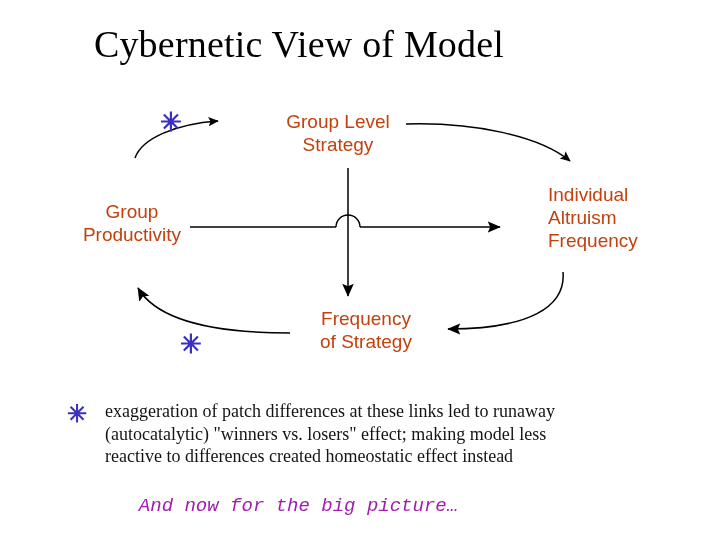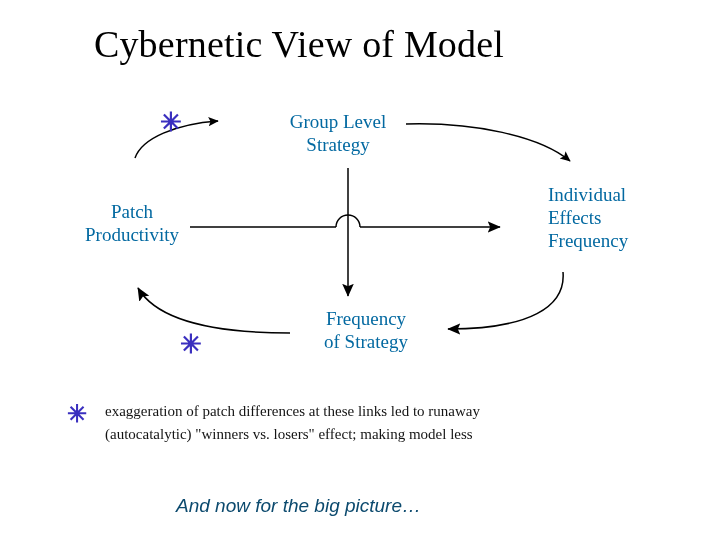--- a/index.html
+++ b/index.html
@@ -50,24 +50,24 @@
   }
   #diagram-svg {
     position: absolute;
     left: 0; top: 0;
     width: 719px;
     height: 395px;
   }
 
   .node-label {
     position: absolute;
-    font-family: Liberation Serif, serif;
+    font-family: Liberation Sans, sans-serif;
     font-size: 19px;
     line-height: 23px;
-    color: #0369a1;
+    color: #c2410c;
     white-space: nowrap;
     text-align: center;
   }
   .node-label .ln { display: block; }
 
   #node-patch-productivity {
     left: 62px;
     top: 200px;
     width: 140px;
   }
@@ -117,38 +117,38 @@
     line-height: 24px;
     font-weight: bold;
     font-family: "Liberation Serif", "DejaVu Serif", serif;
   }
   #footnote-text {
     position: absolute;
     left: 43px;
     top: 0px;
     width: 580px;
     font-family: "Liberation Serif", "DejaVu Serif", serif;
-    font-size: 15px;
+    font-size: 18px;
     line-height: 22.5px;
     color: #141414;
   }
   #footnote-text .fl { display: block; white-space: nowrap; }
 
   
   #closing-line {
     position: absolute;
     left: 0;
     top: 494px;
     width: 597px;
     text-align: center;
-    font-family: Liberation Sans, sans-serif;
+    font-family: Liberation Mono, monospace;
     font-style: italic;
     font-size: 19px;
     line-height: 24px;
-    color: #0c4a6e;
+    color: #a21caf;
     white-space: nowrap;
   }
 </style>
 </head>
 <body>
 
 <div id="slide">
 
   <div id="slide-title">Cybernetic View of Model</div>
 
@@ -176,47 +176,48 @@
       <path d="M 290,333 C 220,333 158,322 138,288" fill="none" stroke="#000000" stroke-width="1.5" marker-end="url(#arrowRbig)"></path>
 
       <path d="M 190,227 L 336,227" fill="none" stroke="#000000" stroke-width="1.5"></path>
       <path d="M 336,227 A 12,12 0 0 1 360,227" fill="none" stroke="#000000" stroke-width="1.5"></path>
       <path d="M 360,227 L 500,227" fill="none" stroke="#000000" stroke-width="1.5" marker-end="url(#arrowRbig)"></path>
 
       <path d="M 348,168 L 348,296" fill="none" stroke="#000000" stroke-width="1.5" marker-end="url(#arrowDown)"></path>
     </svg>
 
     <div class="node-label" id="node-patch-productivity">
-      <span class="ln">Patch</span>
+      <span class="ln">Group</span>
       <span class="ln">Productivity</span>
     </div>
 
     <div class="node-label" id="node-group-level-effects">
       <span class="ln">Group Level</span>
       <span class="ln">Strategy</span>
     </div>
 
     <div class="node-label" id="node-individual-strategy-updating">
       <span class="ln">Individual</span>
-      <span class="ln">Effects</span>
+      <span class="ln">Altruism</span>
       <span class="ln">Frequency</span>
     </div>
 
     <div class="node-label" id="node-frequency-of-altruism">
       <span class="ln">Frequency</span>
       <span class="ln">of Strategy</span>
     </div>
 
     <span class="star" id="star-upper-left">✳</span>
     <span class="star" id="star-lower-left">✳</span>
   </div>
 
   <div id="footnote">
     <span id="footnote-star">✳</span>
     <div id="footnote-text">
       <span class="fl">exaggeration of patch differences at these links led to runaway</span>
       <span class="fl">(autocatalytic) "winners vs. losers" effect; making model less</span>
+      <span class="fl">reactive to differences created homeostatic effect instead</span>
     </div>
   </div>
 
   <div id="closing-line">And now for the big picture…</div>
 
 </div>
 
 </body></html>

